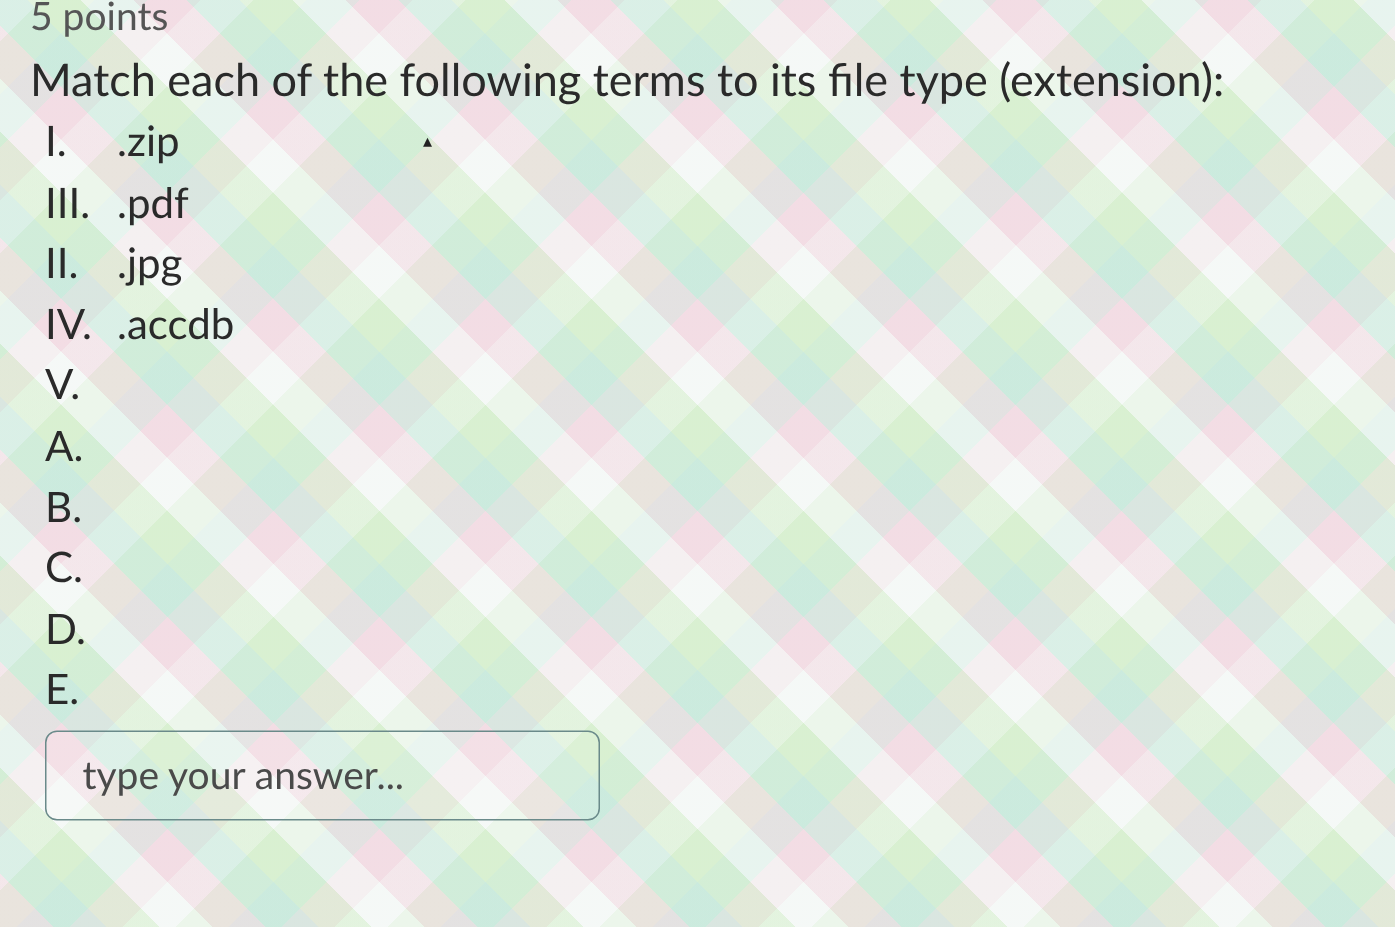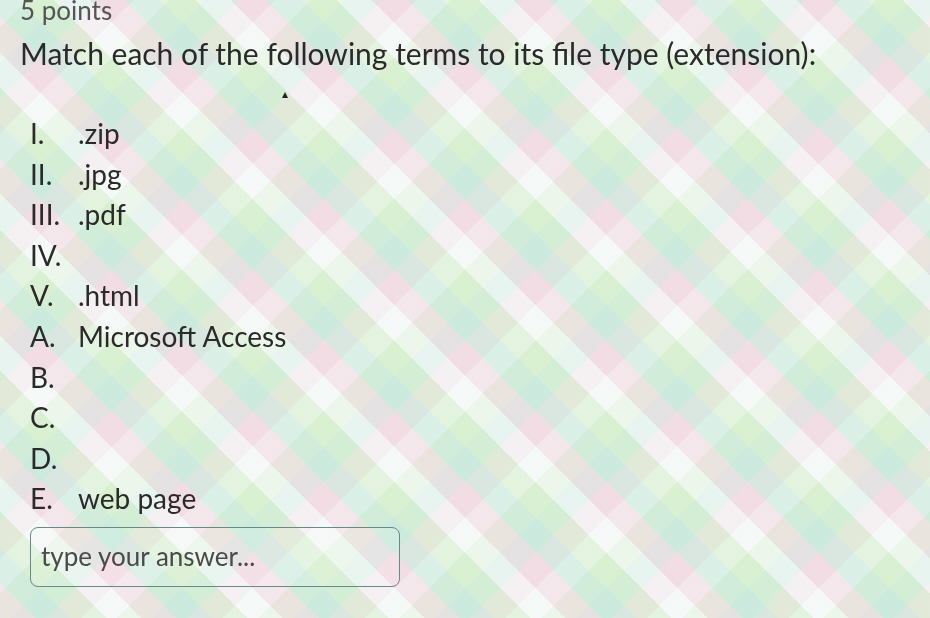--- a/index.html
+++ b/index.html
@@ -42,40 +42,39 @@
       font-size: 26px;
       color: #555;
       margin-top: -6px;
       margin-bottom: 8px;
       font-weight: 400;
     }
     .question {
       font-size: 30px;
       font-weight: 400;
       line-height: 1.3;
-      margin-bottom: 40px;
       color: #2a2a2a;
     }
     .list {
       font-size: 28px;
       line-height: 1.45;
       margin-left: 10px;
       color: #2a2a2a;
     }
     .list-row {
       display: flex;
     }
     .marker {
       width: 48px;
       flex-shrink: 0;
     }
     .answer-box {
       border: 1px solid #6a8a8a;
       border-radius: 8px;
-      padding: 10px 10px;
+      padding: 10px 24px;
       margin-top: 8px;
       width: 370px;
       color: #4a4a4a;
       font-size: 26px;
       background: rgba(255,255,255,0.1);
     }
     .cursor-speck {
       position: absolute;
       top: 86px;
       left: 282px;
@@ -91,46 +90,44 @@
 <div class="question">Match each of the following terms to its file type (extension):</div>
 
 <span class="cursor-speck">▴</span>
 
 <div class="list">
   <div class="list-row">
     <span class="marker">I.</span>
     <span>.zip</span>
   </div>
   <div class="list-row">
+    <span class="marker">III.</span>
+    <span>.pdf</span>
+  </div>
+  <div class="list-row">
     <span class="marker">II.</span>
     <span>.jpg</span>
   </div>
   <div class="list-row">
-    <span class="marker">III.</span>
-    <span>.pdf</span>
-  </div>
-  <div class="list-row">
     <span class="marker">IV.</span>
+    <span>.accdb</span>
   </div>
   <div class="list-row">
     <span class="marker">V.</span>
-    <span>.html</span>
   </div>
   <div class="list-row">
     <span class="marker">A.</span>
-    <span>Microsoft Access</span>
   </div>
   <div class="list-row">
     <span class="marker">B.</span>
   </div>
   <div class="list-row">
     <span class="marker">C.</span>
   </div>
   <div class="list-row">
     <span class="marker">D.</span>
   </div>
   <div class="list-row">
     <span class="marker">E.</span>
-    <span>web page</span>
   </div>
 
   <div class="answer-box">type your answer...</div>
 </div>
 
 </body></html>

